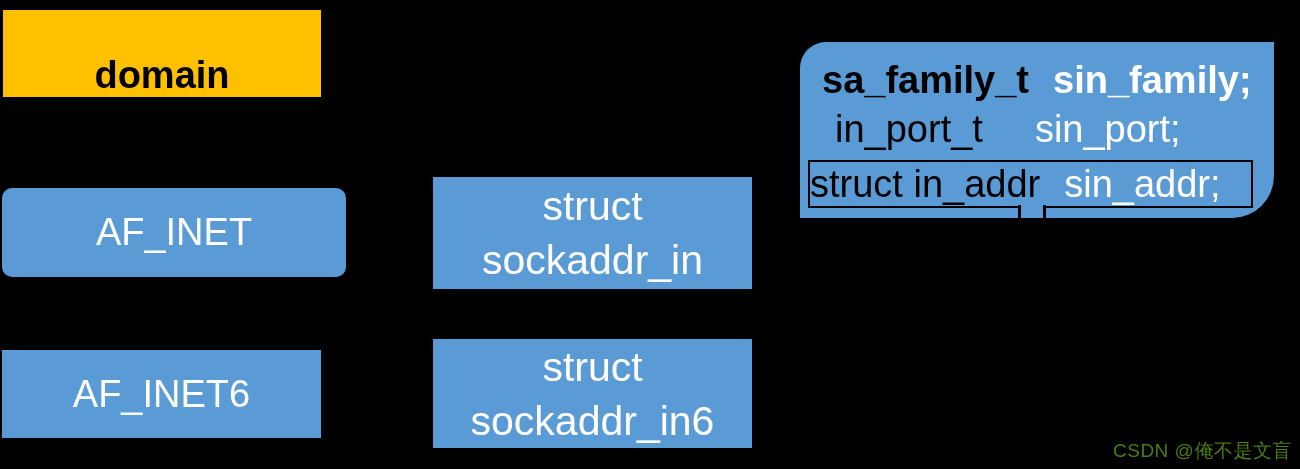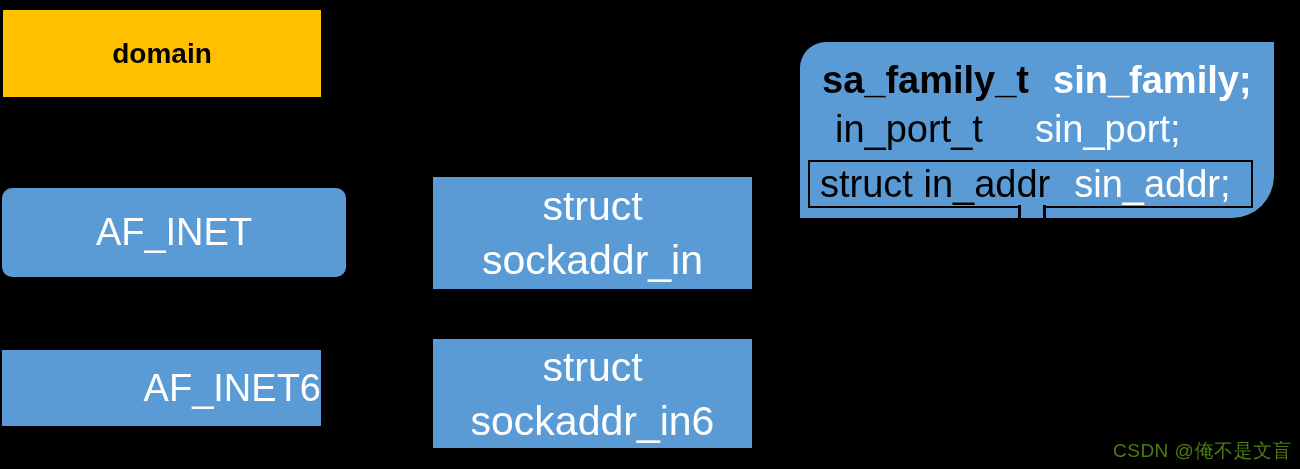--- a/index.html
+++ b/index.html
@@ -13,24 +13,24 @@
 
   .box {
     position: absolute;
     display: flex; align-items: center; justify-content: center;
   }
   .blue { background: #5B9BD5; color: #ffffff; }
 
   .domain-box {
     left: 3px; top: 10px; width: 318px; height: 87px;
     background: #FFC000; color: #000000;
-    font-weight: bold; font-size: 28px;
+    font-weight: bold; font-size: 38px; align-items: flex-end;
   }
   .af1 { left: 2px; top: 188px; width: 344px; height: 89px; font-size: 38px; border-radius: 10px; }
-  .af2 { left: 2px; top: 350px; width: 319px; height: 76px; font-size: 38px; justify-content: flex-end; }
+  .af2 { left: 2px; top: 350px; width: 319px; height: 88px; font-size: 38px; }
 
   .struct-box {
     left: 433px; width: 319px;
     flex-direction: column;
     font-size: 41px; line-height: 54px;
   }
   .s1 { top: 177px; height: 112px; }
   .s2 { top: 339px; height: 109px; }
 
   .callout {
@@ -44,21 +44,21 @@
     position: absolute; left: 22px;
     display: flex; align-items: center;
     height: 49px; color: #000000; white-space: nowrap;
   }
   .cline .cname { color: #ffffff; margin-left: 24px; }
   .cline1 { top: 14px; font-weight: bold; }
   .cline2 { top: 63px; margin-left: 13px; }
   .cline2 .cname { margin-left: 52px; }
   .cline3 {
     left: 8px; top: 118px; width: 445px; height: 48px;
-    border: 2px solid #000000; padding-left: 10px;
+    border: 2px solid #000000; 
   }
   .notch {
     position: absolute; left: 218px; top: 163px;
     width: 28px; height: 13px;
     background: #5B9BD5;
     border-left: 3px solid #000000;
     border-right: 3px solid #000000;
   }
 
   .watermark {

